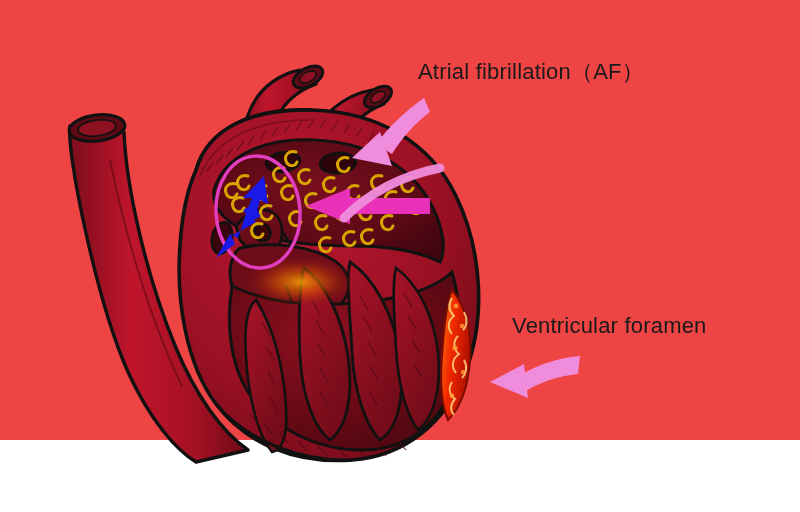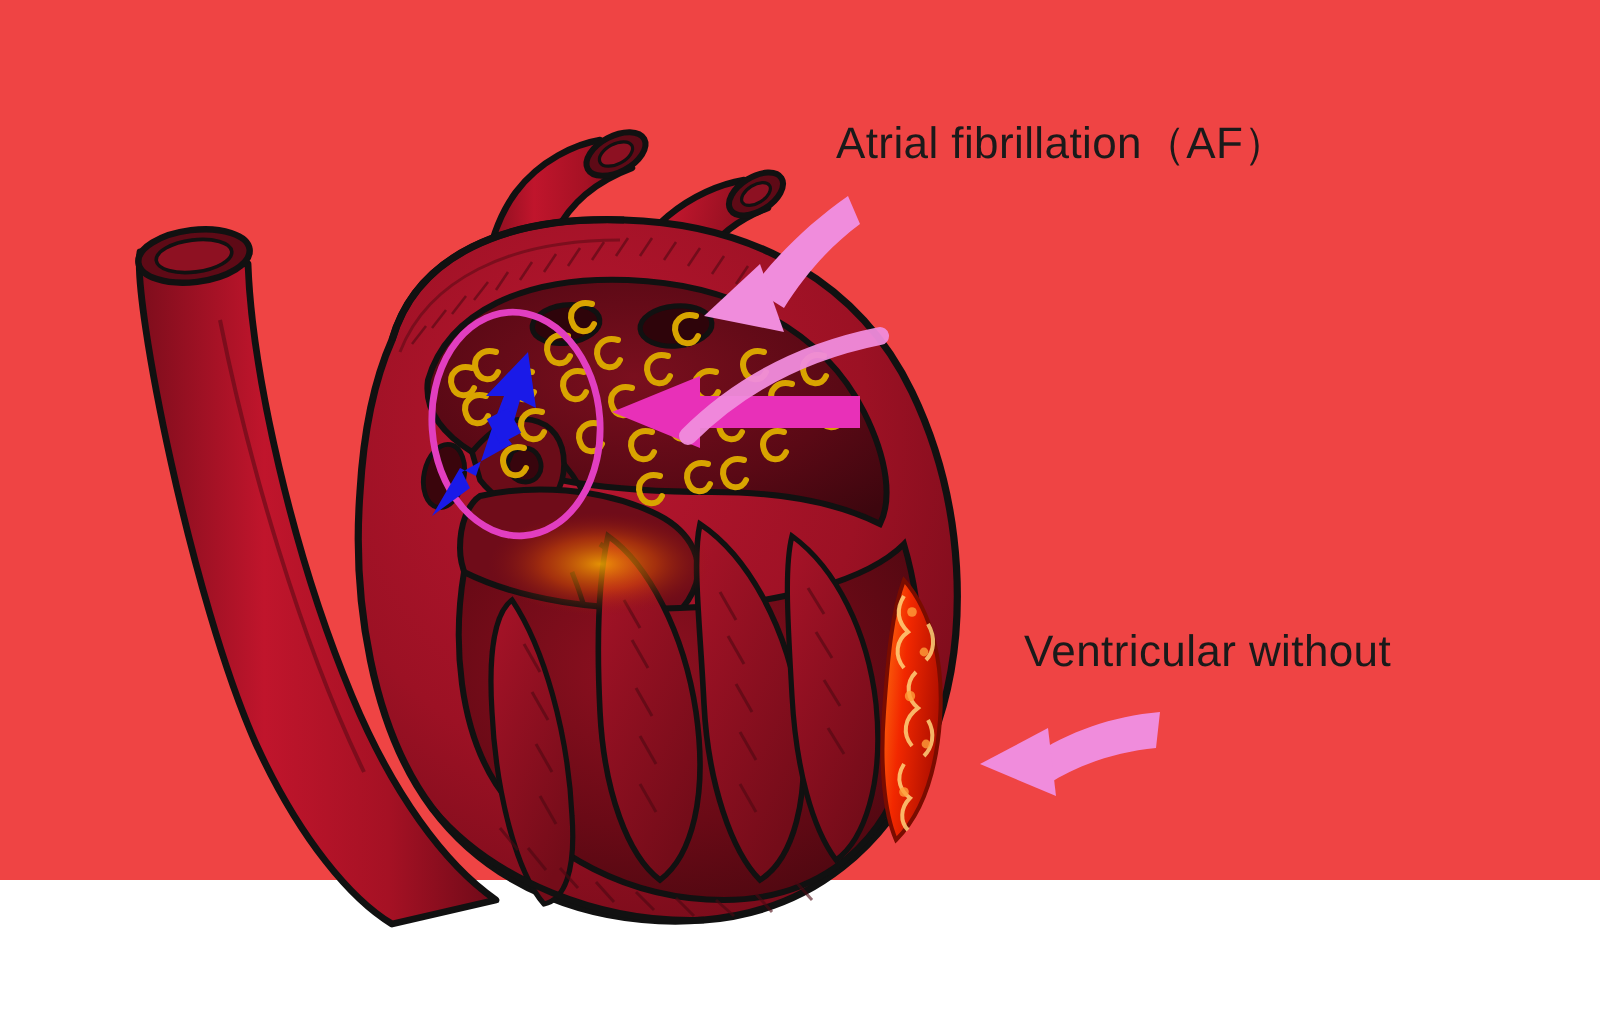--- a/index.html
+++ b/index.html
@@ -263,15 +263,15 @@
     <path d="M440 168 C400 176 368 194 344 218" fill="none" stroke="#f08cdc" stroke-width="9" stroke-linecap="round" opacity=".95"></path>
 
     <g>
       <path d="M580 356 C556 358 534 366 516 378 L524 392 C540 382 558 376 578 374 Z" fill="#f08cdc"></path>
       <path d="M524 364 L490 382 L528 398 Z" fill="#f08cdc"></path>
     </g>
 
   </svg>
 
   <div class="lbl" id="lbl-af">Atrial fibrillation（AF）</div>
-  <div class="lbl" id="lbl-vt">Ventricular without</div>
+  <div class="lbl" id="lbl-vt">Ventricular foramen</div>
 
 </div>
 
 </body></html>

